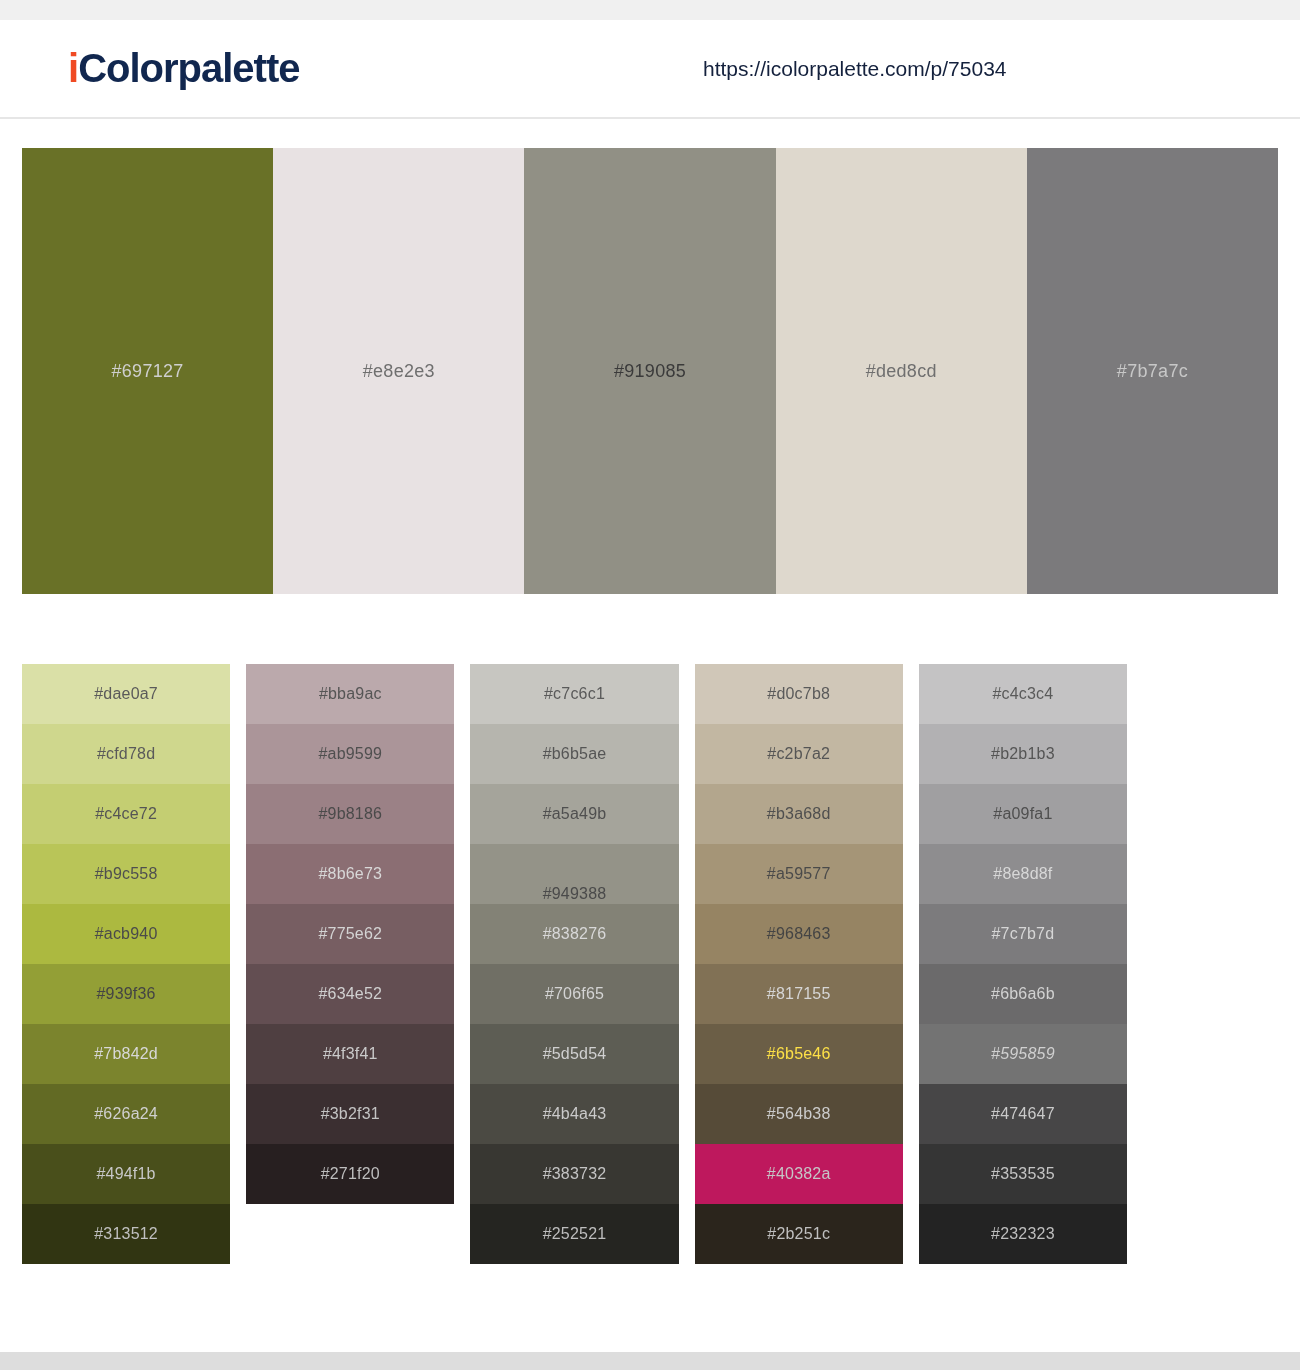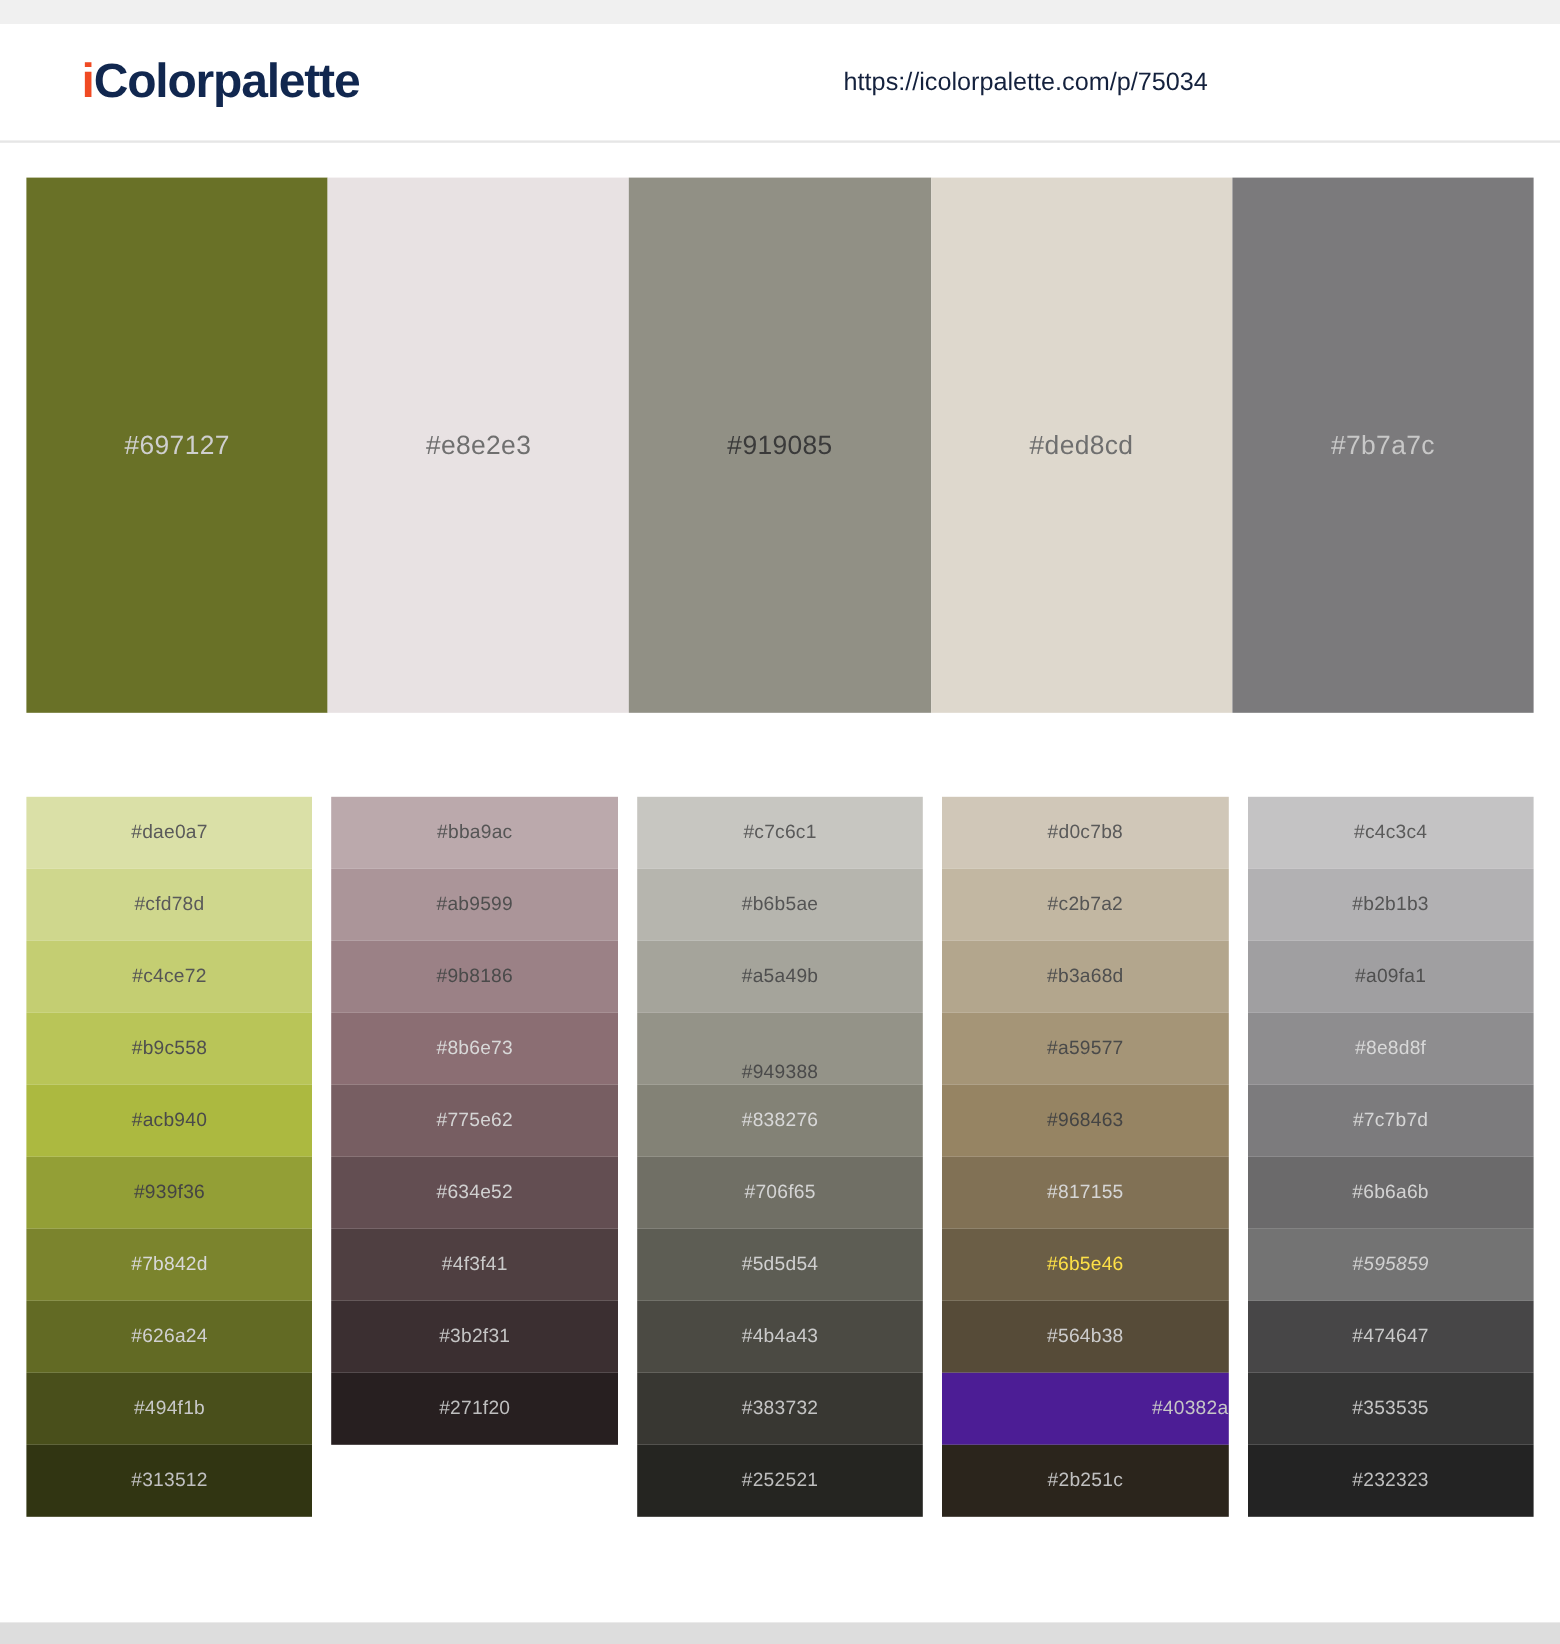--- a/index.html
+++ b/index.html
@@ -93,32 +93,32 @@
     display: flex;
   }
   .main-swatch {
     flex: 1 1 0;
     position: relative;
     display: flex;
     align-items: center;
     justify-content: center;
   }
   .main-swatch-label {
-    font-size: 22px;
+    font-size: 18px;
     letter-spacing: 0.3px;
     line-height: 1;
     user-select: none;
   }
 
   
   .shade-grid {
     position: absolute;
     left: 22px;
     top: 664px;
-    width: 1256px;
+    width: 1105px;
     display: flex;
     gap: 16px;
   }
   .shade-col {
     flex: 1 1 0;
     display: flex;
     flex-direction: column;
   }
   .shade-cell {
     height: 60px;
@@ -278,21 +278,21 @@
         </div>
         <div class="shade-cell" style="background: rgb(129, 113, 85);">
           <span class="shade-label" style="color: rgb(214, 214, 214);">#817155</span>
         </div>
         <div class="shade-cell" style="background: rgb(107, 94, 70);">
           <span class="shade-label" style="color: #fde047;">#6b5e46</span>
         </div>
         <div class="shade-cell" style="background: rgb(86, 75, 56);">
           <span class="shade-label" style="color: rgb(204, 204, 204);">#564b38</span>
         </div>
-        <div class="shade-cell" style="background: #4c1d95; justify-content: flex-end;">
+        <div class="shade-cell" style="background: #be185d;">
           <span class="shade-label" style="color: rgb(198, 198, 198);">#40382a</span>
         </div>
         <div class="shade-cell" style="background: rgb(43, 37, 28);">
           <span class="shade-label" style="color: rgb(192, 192, 192);">#2b251c</span>
         </div>
       </div>
       <div class="shade-col">
         <div class="shade-cell" style="background: rgb(196, 195, 196);">
           <span class="shade-label" style="color: rgb(90, 90, 90);">#c4c3c4</span>
         </div>

